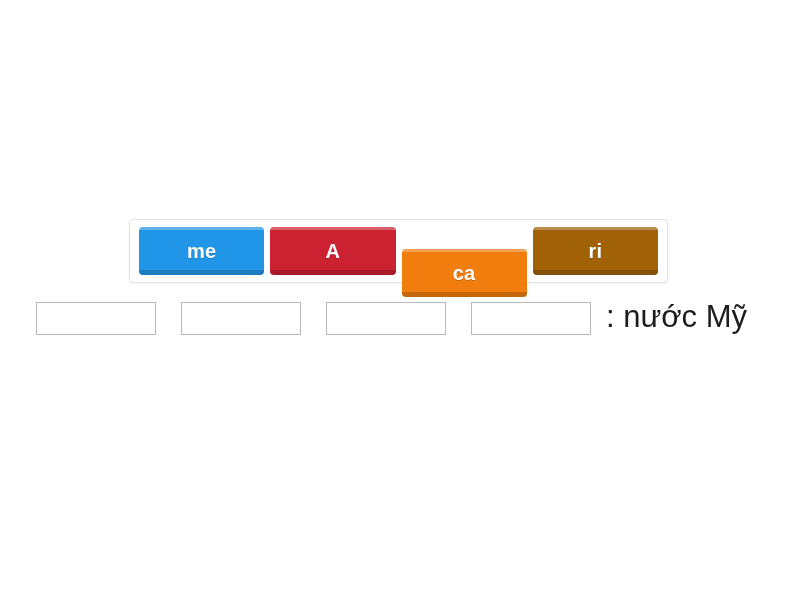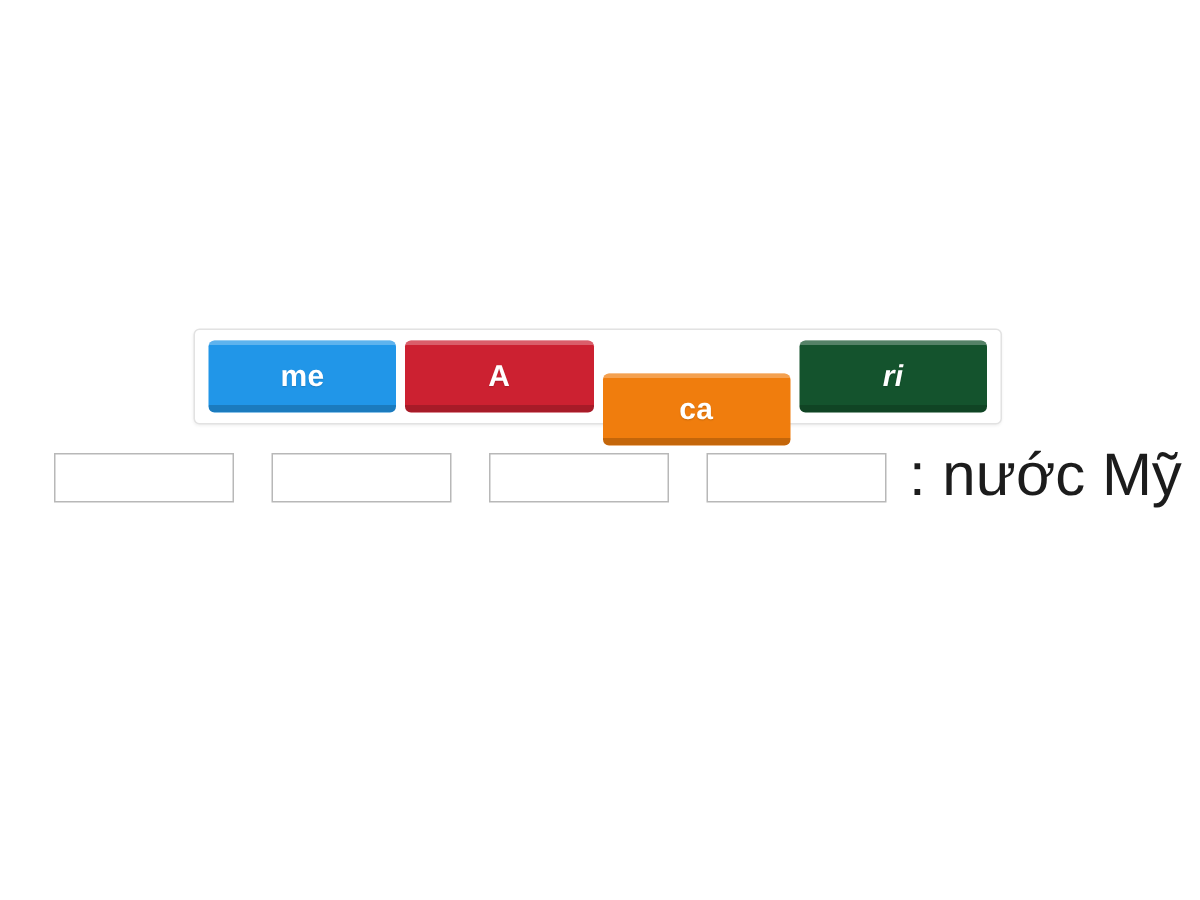--- a/index.html
+++ b/index.html
@@ -101,21 +101,21 @@
     background: #ffffff;
     border: 1px solid #b8b8b8;
     margin-right: 25px;
     cursor: pointer;
   }
 
   .prompt-text {
     position: absolute;
     left: 606px;
     top: 299px;
-    font-size: 40px;
+    font-size: 31px;
     line-height: 36px;
     color: #1c1c1c;
     white-space: nowrap;
     font-weight: normal;
   }
 </style>
 </head>
 <body style="background: rgb(255, 255, 255);">
 
 <div id="stage">
@@ -127,21 +127,21 @@
     </div>
 
     <div class="tile" style="background: rgb(204, 33, 49);">
       <span class="tile-label">A</span>
     </div>
 
     <div class="tile" style="background: rgb(240, 125, 13); margin-top: 44px;">
       <span class="tile-label">ca</span>
     </div>
 
-    <div class="tile" style="background: #14532d; font-style: italic;">
+    <div class="tile" style="background: #a16207;">
       <span class="tile-label">ri</span>
     </div>
 
   </div>
 
   <div class="answer-row">
     <div class="answer-box" style="border-color: rgb(184, 184, 184);"></div>
     <div class="answer-box" style="border-color: rgb(184, 184, 184);"></div>
     <div class="answer-box" style="border-color: rgb(184, 184, 184);"></div>
     <div class="answer-box" style="border-color: rgb(184, 184, 184);"></div>

